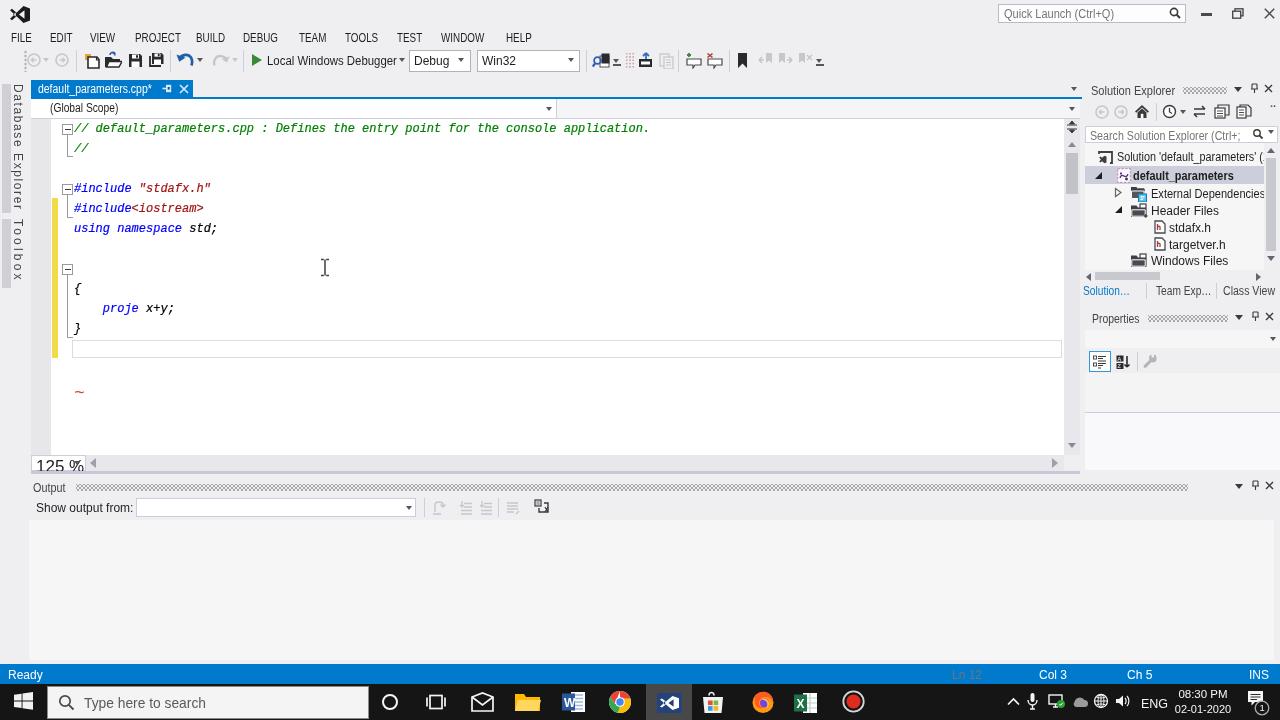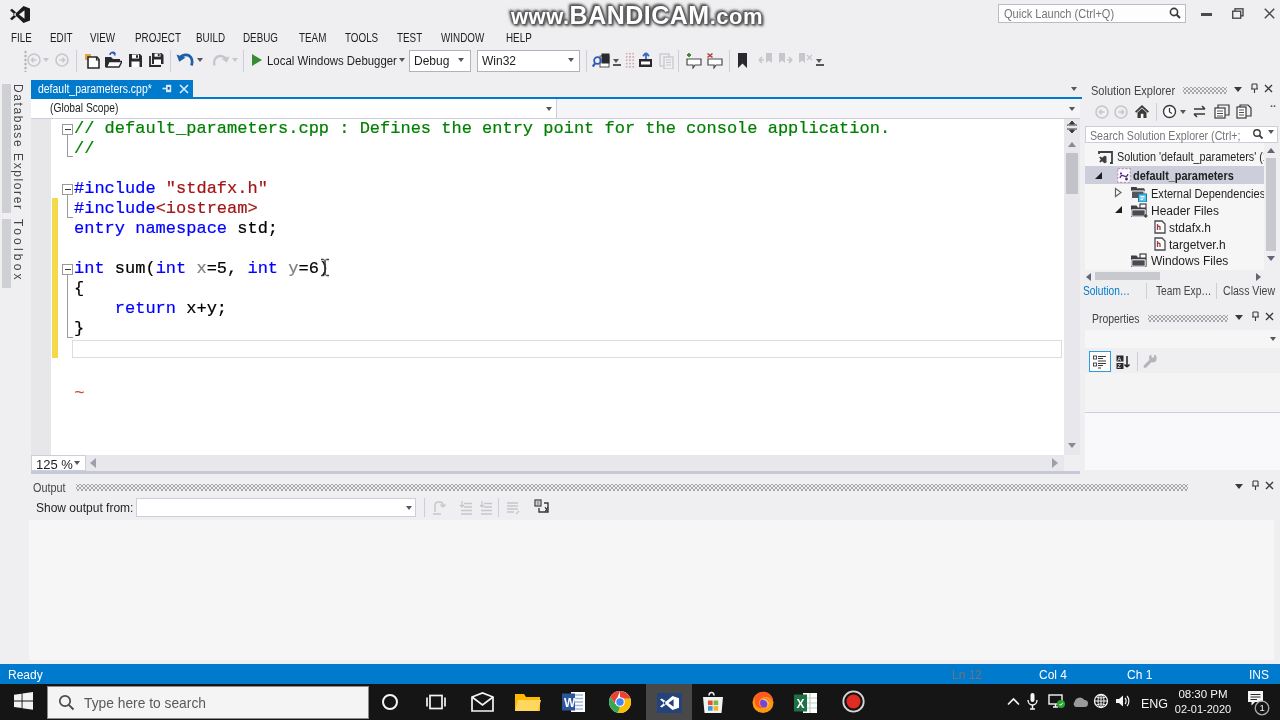--- a/index.html
+++ b/index.html
@@ -1,42 +1,41 @@
 <!DOCTYPE html>
 <html><head>
 <meta charset="utf-8">
 <style>
   * { margin:0; padding:0; box-sizing:border-box; }
   html,body { width:1280px; height:720px; overflow:hidden; }
   body { font-family:"Liberation Sans", sans-serif; }
   #root { position:relative; width:1280px; height:720px; background:#efeff2; overflow:hidden; }
   .abs { position:absolute; }
   .ui { font-size:12px; color:#1e1e1e; white-space:nowrap; }
-  .mono { font-family:"Liberation Mono", monospace; font-size:17px; line-height:20px; white-space:pre; -webkit-text-stroke:0.2px currentColor; }
+  .mono { font-family:"Liberation Mono", monospace; font-size:12px; line-height:20px; white-space:pre;font-style:italic; -webkit-text-stroke:0.2px currentColor; }
   .sx { transform-origin:0 50%; }
   .kw { color:#0000ff; }
   .cm { color:#008000; }
   .st { color:#a31515; }
   .pr { color:#808080; }
   .codeline { position:absolute; left:74px; height:20px; }
   .dots { background-image:radial-gradient(circle,#a8a8ac 0.8px, transparent 1px), radial-gradient(circle,#a8a8ac 0.8px, transparent 1px); background-size:4px 4px; background-position:0 0, 2px 2px; }
   .caret { width:0; height:0; border-left:3.5px solid transparent; border-right:3.5px solid transparent; border-top:4px solid #55565a; }
   .combo { background:#fff; border:1px solid #cccedb; }
   .sep-v { width:1px; background:#cccedb; }
 </style>
 </head>
 <body>
 <div id="root">
 
   <div class="abs" style="left:0;top:0;width:1280px;height:26px;background:#efeff2;"></div>
   <svg class="abs" style="left:10px;top:6px;" width="20" height="17" viewBox="0 0 20 17">
     <path fill-rule="evenodd" d="M0 4.2 L2 2.8 L6.5 6.8 L13.5 0 L20 2.6 V14.4 L13.5 17 L6.5 10.2 L2 14.2 L0 12.8 L4.5 8.5 Z M3 8.5 L5.8 10.6 L5.8 6.4 Z M9 8.5 L14.5 12.8 L14.5 4.2 Z" fill="#1a1a1a"></path>
   </svg>
 
-  <div class="abs" style="left:497px;top:1px;width:280px;height:28px;text-align:center;font-size:22px;font-weight:bold;color:#ffffff;letter-spacing:0.5px;text-shadow:0 0 3px #555,0 0 3px #555,0 0 4px #666,1px 1px 2px #444,-1px -1px 2px #444, 2px 2px 3px #777,-2px -2px 3px #777;">www.<span style="font-size:25px;">BANDICAM</span>.com</div>
 
   <div class="abs" style="left:998px;top:4px;width:188px;height:19px;background:#fdfdfd;border:1px solid #b8bcc4;"></div>
   <div class="abs ui sx" style="left:1004px;top:7px;color:#767676;transform:scaleX(0.92);">Quick Launch (Ctrl+Q)</div>
   <svg class="abs" style="left:1168px;top:6px;" width="14" height="14" viewBox="0 0 14 14">
       <circle cx="6" cy="6" r="3.6" fill="none" stroke="#3a3a3a" stroke-width="1.6"></circle>
       <line x1="8.7" y1="8.7" x2="12" y2="12" stroke="#3a3a3a" stroke-width="2"></line>
     </svg>
 
   <div class="abs" style="left:1201px;top:13px;width:11px;height:3px;background:#4a4a4a;"></div>
   <svg class="abs" style="left:1232px;top:8px;" width="12" height="11" viewBox="0 0 12 11">
@@ -219,43 +218,42 @@
   <div class="abs" style="left:67px;top:217px;width:6px;height:1px;background:#9a9a9a;"></div>
   <div class="abs" style="left:62px;top:264px;width:11px;height:11px;border:1px solid #9a9a9a;background:#fff;"></div>
   <div class="abs" style="left:64.5px;top:269px;width:6px;height:1px;background:#3a3a3a;"></div>
   <div class="abs" style="left:67px;top:275px;width:1px;height:63px;background:#9a9a9a;"></div>
   <div class="abs" style="left:67px;top:337px;width:6px;height:1px;background:#9a9a9a;"></div>
 
   <div class="codeline mono cm" style="top:119px;">// default_parameters.cpp : Defines the entry point for the console application.</div>
   <div class="codeline mono cm" style="top:139px;">//</div>
   <div class="codeline mono" style="top:179px;"><span class="kw">#include</span> <span class="st">"stdafx.h"</span></div>
   <div class="codeline mono" style="top:199px;"><span class="kw">#include</span><span class="st">&lt;iostream&gt;</span></div>
-  <div class="codeline mono" style="top:219px;"><span class="kw">entry</span> <span class="kw">namespace</span> std;</div>
-  <div class="codeline mono" style="top:259px;"><span class="kw">int</span> sum(<span class="kw">int</span> <span class="pr">x</span>=5, <span class="kw">int</span> <span class="pr">y</span>=6)</div>
+  <div class="codeline mono" style="top:219px;"><span class="kw">using</span> <span class="kw">namespace</span> std;</div>
   <div class="codeline mono" style="top:279px;">{</div>
-  <div class="codeline mono" style="top:299px;">    <span class="kw">return</span> x+y;</div>
+  <div class="codeline mono" style="top:299px;">    <span class="kw">proje</span> x+y;</div>
   <div class="codeline mono" style="top:319px;">}</div>
 
   <div class="abs" style="left:74px;top:383px;color:#cf4944;font-family:'Liberation Mono', monospace;font-size:18px;line-height:20px;">~</div>
 
   <svg class="abs" style="left:320px;top:258px;" width="10" height="19" viewBox="0 0 10 19">
       <path d="M1 1.5 H3.8 M6.2 1.5 H9 M5 1.5 V17.5 M1 17.5 H3.8 M6.2 17.5 H9" stroke="#3f3f3f" stroke-width="1.5" fill="none"></path>
     </svg>
 
   <div class="abs" style="left:1064px;top:119px;width:16px;height:336px;background:#e8e8ec;"></div>
   <svg class="abs" style="left:1065px;top:121px;" width="14" height="12" viewBox="0 0 14 12">
       <path d="M2 4 H12 M2 8 H12 M7 0 L9.5 3 H4.5 Z M7 12 L4.5 9 H9.5 Z" stroke="#3a3a3a" stroke-width="1" fill="#3a3a3a"></path>
     </svg>
   <div class="abs" style="left:1068px;top:142px;width:0;height:0;border-left:4px solid transparent;border-right:4px solid transparent;border-bottom:5px solid #868999;"></div>
   <div class="abs" style="left:1066px;top:153px;width:12px;height:41px;background:#c2c3c9;"></div>
   <div class="abs" style="left:1068px;top:443px;width:0;height:0;border-left:4px solid transparent;border-right:4px solid transparent;border-top:5px solid #868999;"></div>
 
   <div class="abs" style="left:31px;top:455px;width:1033px;height:16px;background:#e8e8ec;"></div>
   <div class="abs combo" style="left:31px;top:455px;width:55px;height:16px;"></div>
-  <div class="abs ui" style="left:36px;top:457px;font-size:13px;">125 %</div>
+  <div class="abs ui" style="left:36px;top:457px;font-size:17px;">125 %</div>
   <div class="caret abs" style="left:74px;top:461px;"></div>
   <div class="abs" style="left:90px;top:458px;width:0;height:0;border-top:5px solid transparent;border-bottom:5px solid transparent;border-right:6px solid #9da0ab;"></div>
   <div class="abs" style="left:1052px;top:458px;width:0;height:0;border-top:5px solid transparent;border-bottom:5px solid transparent;border-left:6px solid #9da0ab;"></div>
 
   <div class="abs" style="left:31px;top:471px;width:1049px;height:3px;background:#c8c9d8;"></div>
 
   <div class="abs" style="left:1085px;top:80px;width:195px;height:222px;background:#efeff2;"></div>
   <div class="abs ui sx" style="left:1091px;top:84px;color:#444;transform:scaleX(0.92);">Solution Explorer</div>
   <div class="abs dots" style="left:1183px;top:87px;width:44px;height:7px;"></div>
   <div class="caret abs" style="left:1234px;top:87px;border-left-width:4px;border-right-width:4px;border-top-width:5px;border-top-color:#3a3a3a;"></div>
@@ -460,22 +458,22 @@
       <path d="M11 8 L14 13 M14 8 L11 13" stroke="#3a3a3a" stroke-width="1.1"></path>
     </svg>
 
   <div class="abs" style="left:29px;top:520px;width:1245px;height:140px;background:#f6f6f6;"></div>
 
   <div id="output"></div>
 
   <div class="abs" style="left:0;top:664px;width:1280px;height:20px;background:#007acc;"></div>
   <div class="abs ui" style="left:8px;top:668px;color:#fff;">Ready</div>
   <div class="abs ui" style="left:952px;top:668px;color:#737373;">Ln 12</div>
-  <div class="abs ui" style="left:1039px;top:668px;color:#fff;">Col 4</div>
-  <div class="abs ui" style="left:1127px;top:668px;color:#fff;">Ch 1</div>
+  <div class="abs ui" style="left:1039px;top:668px;color:#fff;">Col 3</div>
+  <div class="abs ui" style="left:1127px;top:668px;color:#fff;">Ch 5</div>
   <div class="abs ui" style="left:1249px;top:668px;color:#fff;">INS</div>
 
   <div class="abs" style="left:0;top:684px;width:1280px;height:36px;background:#151515;"></div>
 
   <svg class="abs" style="left:14px;top:692px;" width="19" height="18" viewBox="0 0 19 18">
       <path d="M0 2.8 L7.6 1.7 V8.4 H0 Z" fill="#f2f2f2"></path>
       <path d="M8.5 1.6 L19 0 V8.4 H8.5 Z" fill="#f2f2f2"></path>
       <path d="M0 9.4 H7.6 V16.1 L0 15 Z" fill="#f2f2f2"></path>
       <path d="M8.5 9.4 H19 V17.8 L8.5 16.2 Z" fill="#f2f2f2"></path>
     </svg>

